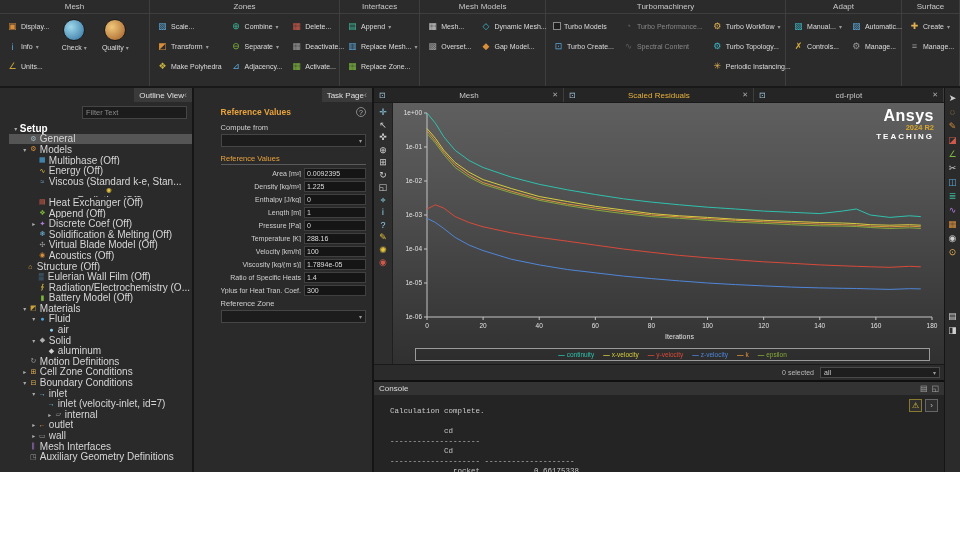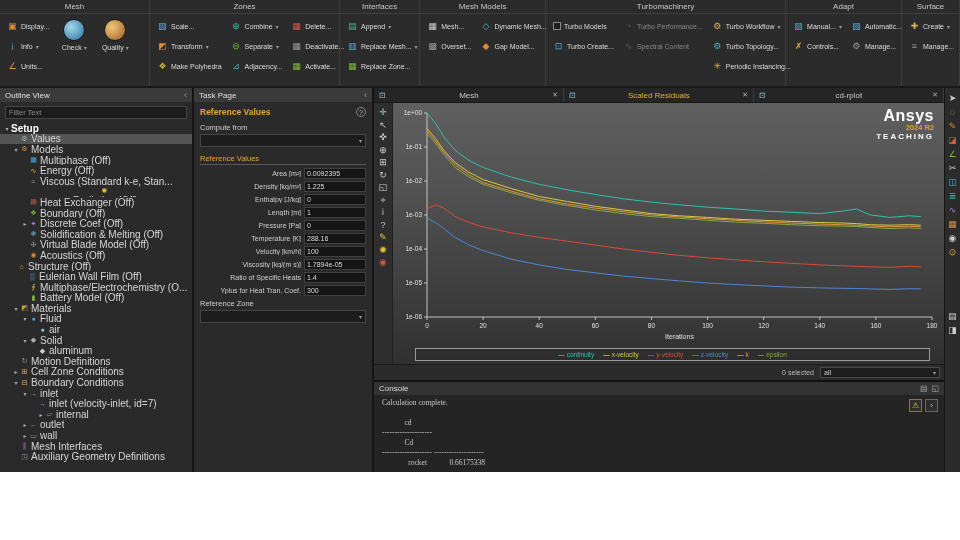--- a/index.html
+++ b/index.html
@@ -18,21 +18,21 @@
   .rcol { display:flex; flex-direction:column; gap:2px; }
   .rbtn { display:flex; align-items:center; gap:3px; padding:2px 3px; border-radius:2px; white-space:nowrap; font-size:7px; color:#ddd; height:18px; }
   .rglyph { width:11px; text-align:center; font-size:9px; flex:none; }
   .rcaret { font-size:6px; color:#999; }
   .rbig { display:flex; flex-direction:column; align-items:center; width:38px; padding-top:2px; }
   .rcircle { width:22px; height:22px; border-radius:50%; border:1px solid #1d1d1d; }
   .rbig-lbl { font-size:7px; color:#ddd; margin-top:3px; display:flex; gap:2px; align-items:center; }
   .rcheck { width:8px; height:8px; border:1px solid #888; background:#1e1e1e; display:inline-block; flex:none; }
 
   
-  .panel { position:absolute; top:88px; bottom:0; background:#2a2a2a; }
+  .panel { position:absolute; top:88px; bottom:0; background:#2a2a2a;align-items:flex-end; }
   .outline-panel { left:0; width:194px; border-right:2px solid #151515; display:flex; flex-direction:column; }
   .task-panel { left:194px; width:180px; border-right:2px solid #151515; display:flex; flex-direction:column; }
   .phead { height:14px; background:#3a3a3a; display:flex; justify-content:space-between; align-items:center; padding:0 5px; font-size:8px; color:#e0e0e0; flex:none; }
   .phicon { color:#9a9a9a; font-size:9px; }
   .filter { margin:4px 5px 3px; height:13px; background:#1c1c1c; border:1px solid #454545; color:#bbb; font-size:7.5px; padding:0 3px; font-family:inherit; }
   .filter::placeholder { color:#8a8a8a; }
   .tree { flex:1; overflow:hidden; padding-top:1px; }
   .trow { display:flex; align-items:center; height:10.6px; white-space:nowrap; overflow:hidden; padding-right:2px; }
   .trow.selected { background:#555; }
   .texp { width:8px; text-align:center; font-size:6px; color:#aaa; flex:none; }
@@ -75,21 +75,21 @@
   .lg-item { display:flex; gap:2px; align-items:center; }
   .statusbar { position:absolute; left:0; top:276px; width:570px; height:16px; background:#2b2b2b; border-top:1px solid #1a1a1a; display:flex; justify-content:flex-end; align-items:center; gap:6px; padding:0 4px; font-size:7px; color:#bbb; }
   .combo2 { width:120px; height:11px; background:#1e1e1e; border:1px solid #4a4a4a; display:flex; justify-content:space-between; align-items:center; padding:0 3px; font-size:7px; color:#ccc; }
   .combo2 .caret { font-size:6px; color:#999; }
 
   
   .console { position:absolute; left:374px; top:380px; width:570px; height:92px; background:#242424; border-top:2px solid #101010; }
   .chead { height:13px; background:#333; display:flex; justify-content:space-between; align-items:center; padding:0 5px; font-size:8px; color:#ddd; }
   .chead-icons { display:flex; gap:4px; color:#aaa; font-size:8px; }
   .cbody { position:relative; height:77px; overflow:hidden; }
-  .cbody pre { margin:0; padding:3px 8px; font-family:Liberation Serif, serif; font-size:7.5px; line-height:10px; color:#c8c8c8; }
+  .cbody pre { margin:8px; padding:3px 8px; font-family:Liberation Mono, monospace; font-size:7.5px; line-height:10px; color:#c8c8c8; }
   .cfloat { position:absolute; right:6px; top:4px; display:flex; gap:3px; }
   .cbtn { width:13px; height:13px; border:1px solid #666; background:#2e2e2e; color:#bbb; text-align:center; line-height:12px; font-size:8px; }
   .cbtn.warn { color:#e8c63d; border-color:#8a7a30; }
 
   
   .rightdock { position:absolute; right:0; top:88px; width:16px; bottom:0; background:#2b2b2b; border-left:1px solid #151515; display:flex; flex-direction:column; align-items:center; gap:4px; padding-top:5px; }
   .rd-icon { font-size:9px; line-height:10px; }
   .rd-spacer { height:46px; }
 </style>
 </head>
@@ -323,21 +323,21 @@
     </div>
     <input class="filter" placeholder="Filter Text" style="">
     <div class="tree">
         <div class="trow bold" style="padding-left: 3px;">
           <span class="texp">▾</span>
           <span class="tlabel">Setup</span>
         </div>
         <div class="trow selected" style="padding-left: 12px;">
           <span class="texp"></span>
           <span class="ticon" style="color: rgb(159, 182, 191);">⚙</span>
-          <span class="tlabel">Values</span>
+          <span class="tlabel">General</span>
         </div>
         <div class="trow" style="padding-left: 12px;">
           <span class="texp">▾</span>
           <span class="ticon" style="color: rgb(217, 142, 58);">⚙</span>
           <span class="tlabel">Models</span>
         </div>
         <div class="trow" style="padding-left: 21px;">
           <span class="texp"></span>
           <span class="ticon" style="color: rgb(74, 163, 217);">▦</span>
           <span class="tlabel">Multiphase (Off)</span>
@@ -358,21 +358,21 @@
           <span class="tlabel">Radiation (Off)</span>
         </div>
         <div class="trow" style="padding-left: 21px;">
           <span class="texp"></span>
           <span class="ticon" style="color: rgb(207, 90, 74);">▤</span>
           <span class="tlabel">Heat Exchanger (Off)</span>
         </div>
         <div class="trow" style="padding-left: 21px;">
           <span class="texp"></span>
           <span class="ticon" style="color: rgb(124, 184, 60);">❖</span>
-          <span class="tlabel">Boundary (Off)</span>
+          <span class="tlabel">Append (Off)</span>
         </div>
         <div class="trow" style="padding-left: 21px;">
           <span class="texp">▸</span>
           <span class="ticon" style="color: rgb(176, 124, 217);">✦</span>
           <span class="tlabel">Discrete Coef (Off)</span>
         </div>
         <div class="trow" style="padding-left: 21px;">
           <span class="texp"></span>
           <span class="ticon" style="color: rgb(108, 194, 232);">❄</span>
           <span class="tlabel">Solidification &amp; Melting (Off)</span>
@@ -393,21 +393,21 @@
           <span class="tlabel">Structure (Off)</span>
         </div>
         <div class="trow" style="padding-left: 20px;">
           <span class="texp"></span>
           <span class="ticon" style="color: rgb(90, 167, 217);">▒</span>
           <span class="tlabel">Eulerian Wall Film (Off)</span>
         </div>
         <div class="trow" style="padding-left: 21px;">
           <span class="texp"></span>
           <span class="ticon" style="color: rgb(232, 198, 61);">∮</span>
-          <span class="tlabel">Multiphase/Electrochemistry (O...</span>
+          <span class="tlabel">Radiation/Electrochemistry (O...</span>
         </div>
         <div class="trow" style="padding-left: 21px;">
           <span class="texp"></span>
           <span class="ticon" style="color: rgb(124, 184, 60);">▮</span>
           <span class="tlabel">Battery Model (Off)</span>
         </div>
         <div class="trow" style="padding-left: 12px;">
           <span class="texp">▾</span>
           <span class="ticon" style="color: rgb(201, 162, 58);">◩</span>
           <span class="tlabel">Materials</span>

